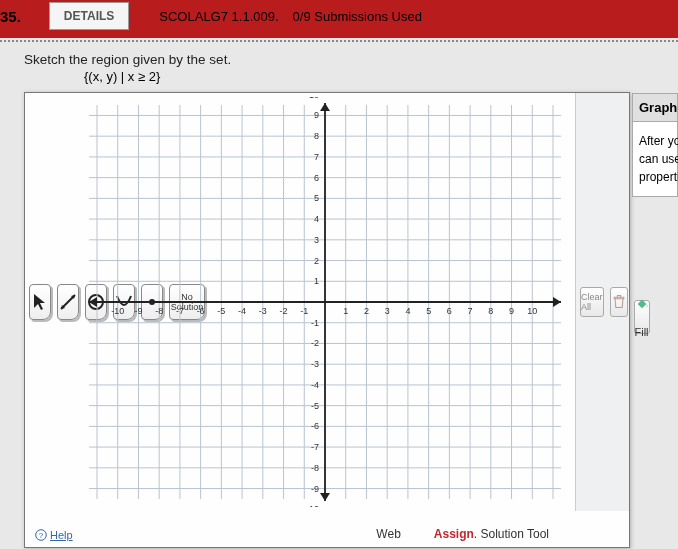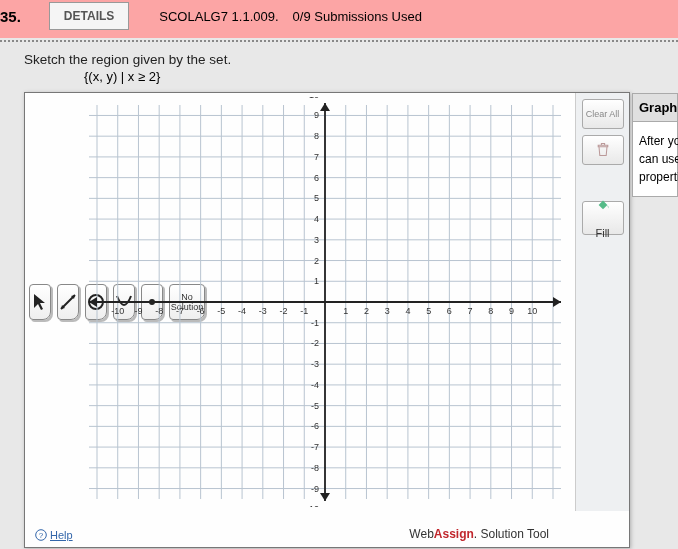--- a/index.html
+++ b/index.html
@@ -10,21 +10,21 @@
     width: 678px;
     height: 549px;
     overflow: hidden;
     position: relative;
   }
   .top-bar {
     display: flex;
     align-items: center;
     gap: 8px;
     padding: 2px 6px 8px 0;
-    background: #fca5a5;
+    background: #b91c1c;
   }
   .qnum {
     font-weight: bold;
     font-size: 15px;
     padding: 0 4px 0 0;
   }
   .pill-btn {
     border: 1px solid #999;
     background: #f5f5f5;
     padding: 6px 14px;
@@ -96,21 +96,21 @@
   .graph-wrap {
     flex: 1;
     position: relative;
     padding: 4px 2px 2px 2px;
   }
   svg.grid { display:block; }
   .right-tools {
     width: 54px;
     padding: 6px 4px;
     display: flex;
-    flex-direction: column;
+    flex-direction: row;
     gap: 6px;
     align-items: center;
     background:#eef0f2;
     border-left:1px solid #ccc;
   }
   .rt-btn {
     width: 42px;
     height: 30px;
     border: 1px solid #aaa;
     border-radius: 3px;
@@ -129,21 +129,21 @@
     text-decoration: underline;
     display:flex; align-items:center; gap:3px;
     cursor:pointer;
   }
   .brand {
     position:absolute;
     right:80px; bottom:6px;
     font-size:12px;
     color:#333;
   }
-  .brand b { color:#c1272d; }
+  .brand b { color:#c1272d;margin-left:33px; }
   .side-panel {
     position:absolute;
     right:0; top:93px;
     width:46px;
     overflow:hidden;
   }
   .side-head {
     background:#e0e0e0;
     border:1px solid #aaa;
     padding:6px 6px;

